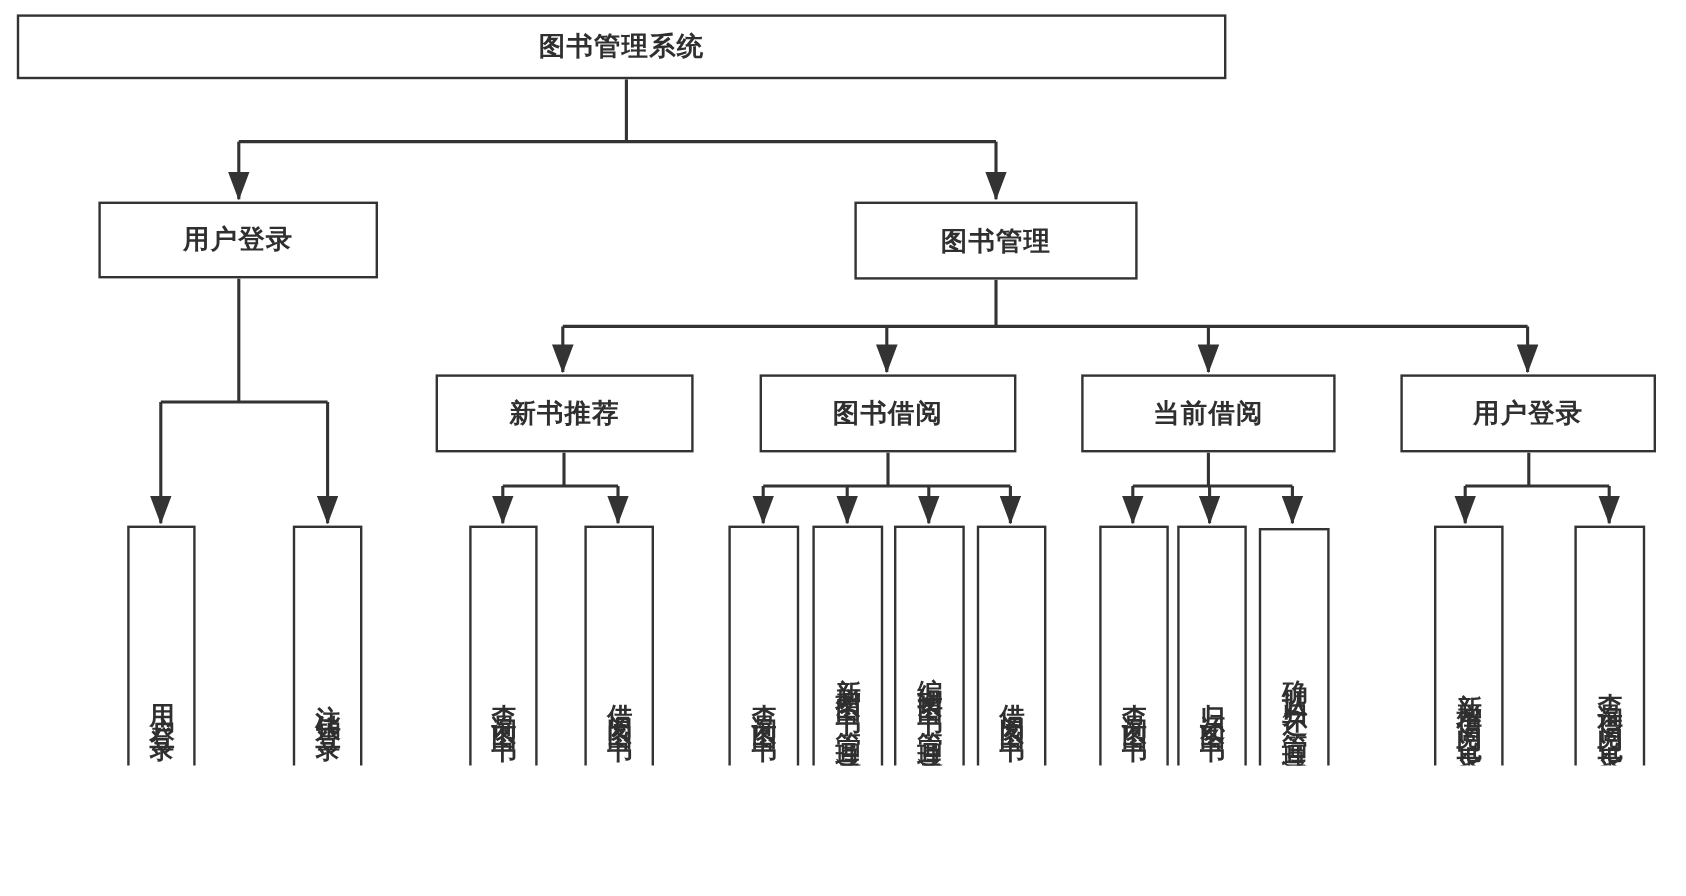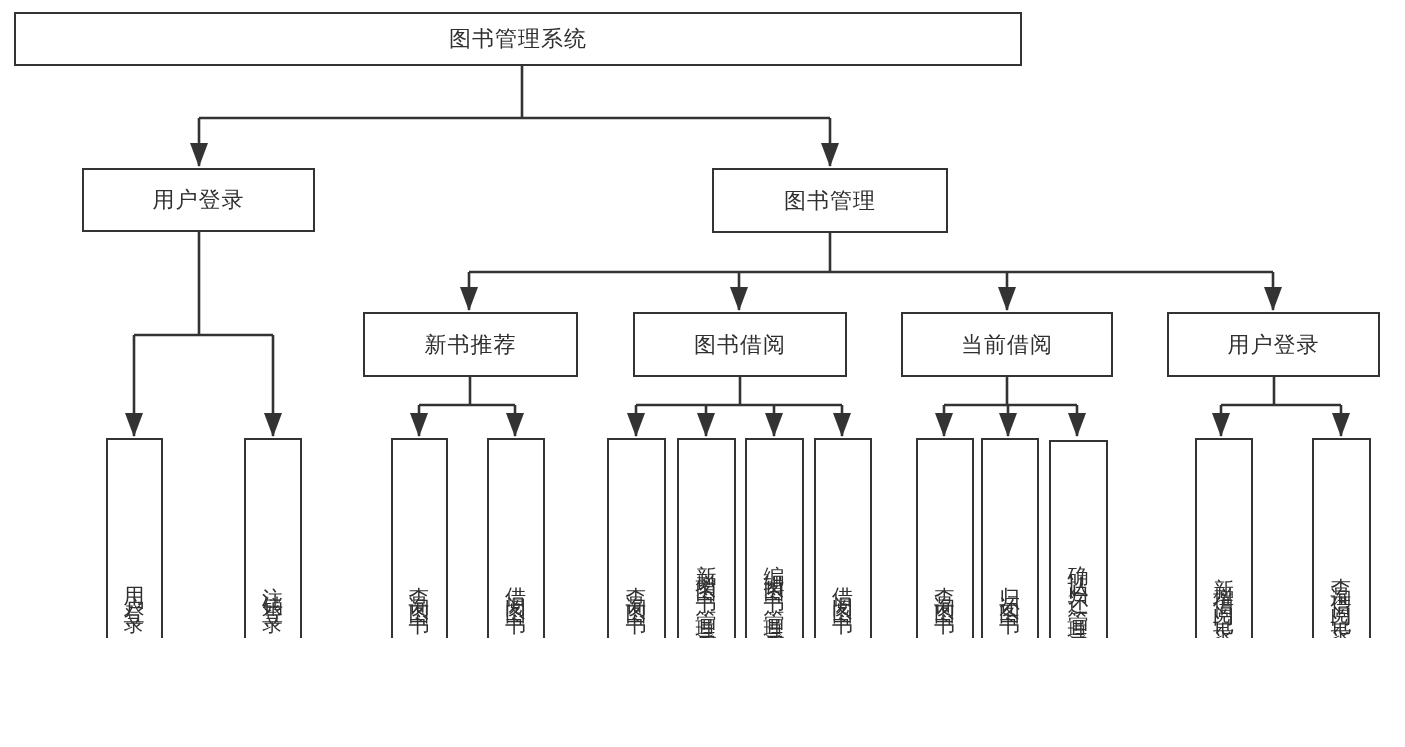--- a/index.html
+++ b/index.html
@@ -13,20 +13,21 @@
   body{
     background:var(--background);
     font-family:"Liberation Sans","DejaVu Sans",sans-serif;
   }
   .stage{
     position:relative;
     width:1405px;
     height:638px;
     background:var(--background);
     overflow:hidden;
+    font-weight:bold;
   }
   .connectors{
     position:absolute;
     left:0;top:0;
   }
   .connectors path{
     stroke:var(--line);
     stroke-width:2.6;
     fill:none;
   }

